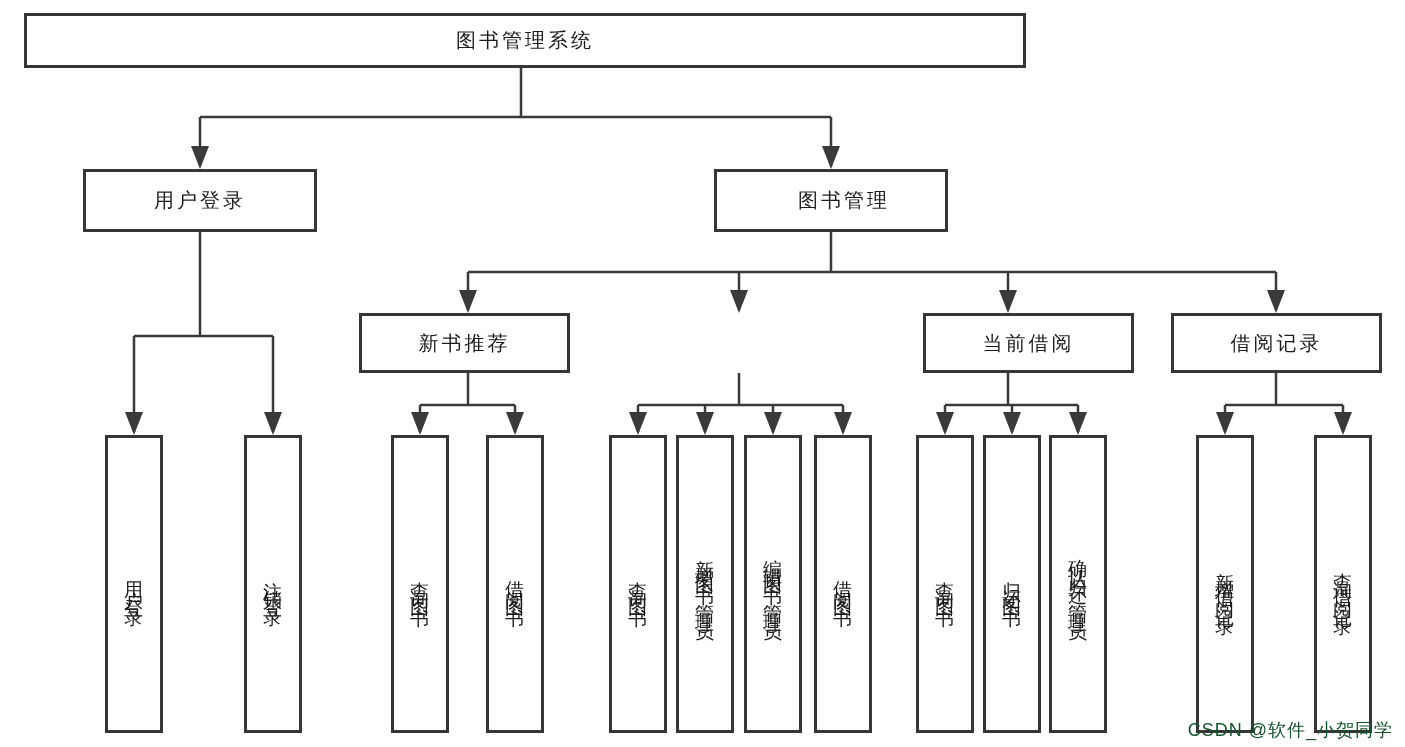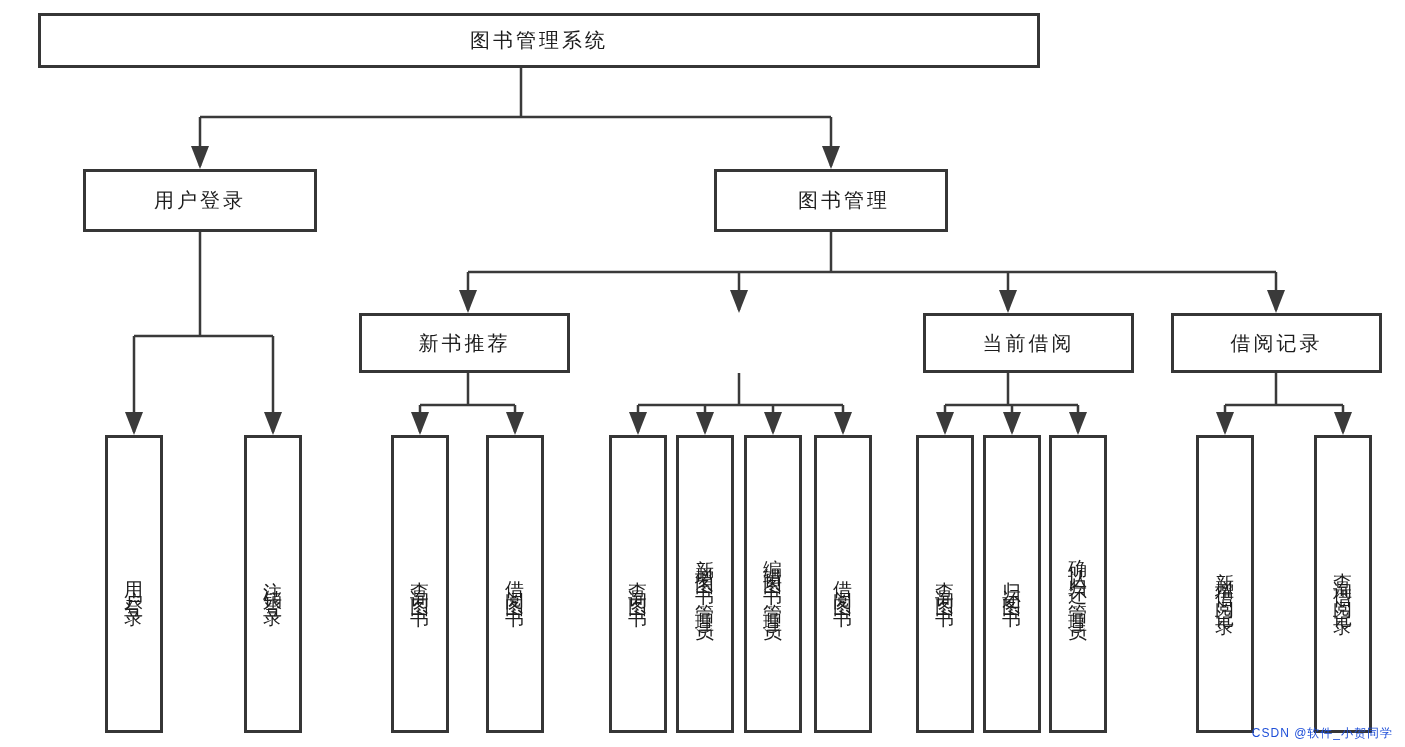--- a/index.html
+++ b/index.html
@@ -40,22 +40,22 @@
     top: 435px;
     width: 58px;
     height: 298px;
   }
   .wire { fill: none; stroke: #3a3a3a; stroke-width: 2.5; }
   .arrowhead { fill: #3a3a3a; stroke: none; }
   #watermark {
     position: absolute;
     right: 12px;
     bottom: 5px;
-    font-size: 12px;
-    color: #1d4ed8;
+    font-size: 18px;
+    color: #14532d;
     letter-spacing: 1px;
     white-space: nowrap;
   }
 </style>
 </head>
 <body>
 
 <div id="canvas">
 
   <svg id="wires" viewBox="0 0 1405 747" xmlns="http://www.w3.org/2000/svg">
@@ -87,21 +87,21 @@
     <path class="wire" d="M1008,373 L1008,405 M945,405 L1078,405 M945,405 L945,432 M1012,405 L1012,432 M1078,405 L1078,432"></path>
     <polygon class="arrowhead" points="945,435 936,412 954,412"></polygon>
     <polygon class="arrowhead" points="1012,435 1003,412 1021,412"></polygon>
     <polygon class="arrowhead" points="1078,435 1069,412 1087,412"></polygon>
 
     <path class="wire" d="M1276,373 L1276,405 M1225,405 L1343,405 M1225,405 L1225,432 M1343,405 L1343,432"></path>
     <polygon class="arrowhead" points="1225,435 1216,412 1234,412"></polygon>
     <polygon class="arrowhead" points="1343,435 1334,412 1352,412"></polygon>
   </svg>
 
-  <div class="node hnode" style="left:38px; top:13px; width:1002px; height:55px;">图书管理系统</div>
+  <div class="node hnode" style="left:24px; top:13px; width:1002px; height:55px;">图书管理系统</div>
 
   <div class="node hnode" style="left:83px; top:169px; width:234px; height:63px;">用户登录</div>
   <div class="node hnode" style="left:714px; top:169px; width:234px; height:63px;padding-left:26px;">图书管理</div>
 
   <div class="node hnode" style="left:359px; top:313px; width:211px; height:60px;">新书推荐</div>
   <div class="node hnode" style="left:903px; top:313px; width:211px; height:60px;margin-left:20px;">当前借阅</div>
   <div class="node hnode" style="left:1171px; top:313px; width:211px; height:60px;">借阅记录</div>
 
   <div class="node vnode" style="left:105px;">用户登录</div>
   <div class="node vnode" style="left:244px;">注销登录</div>

